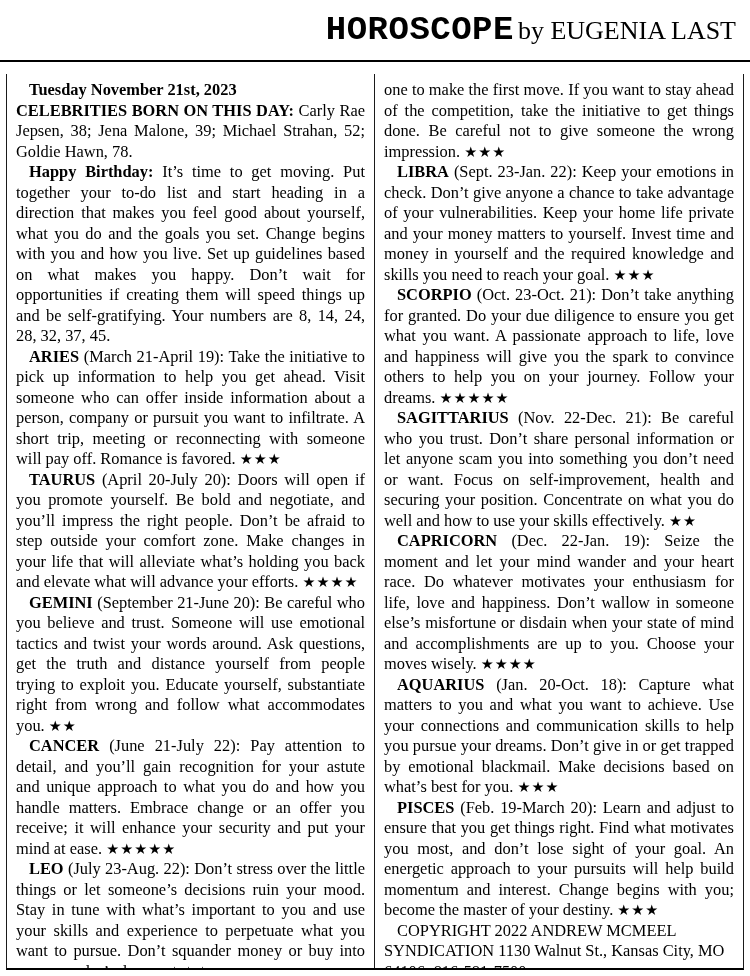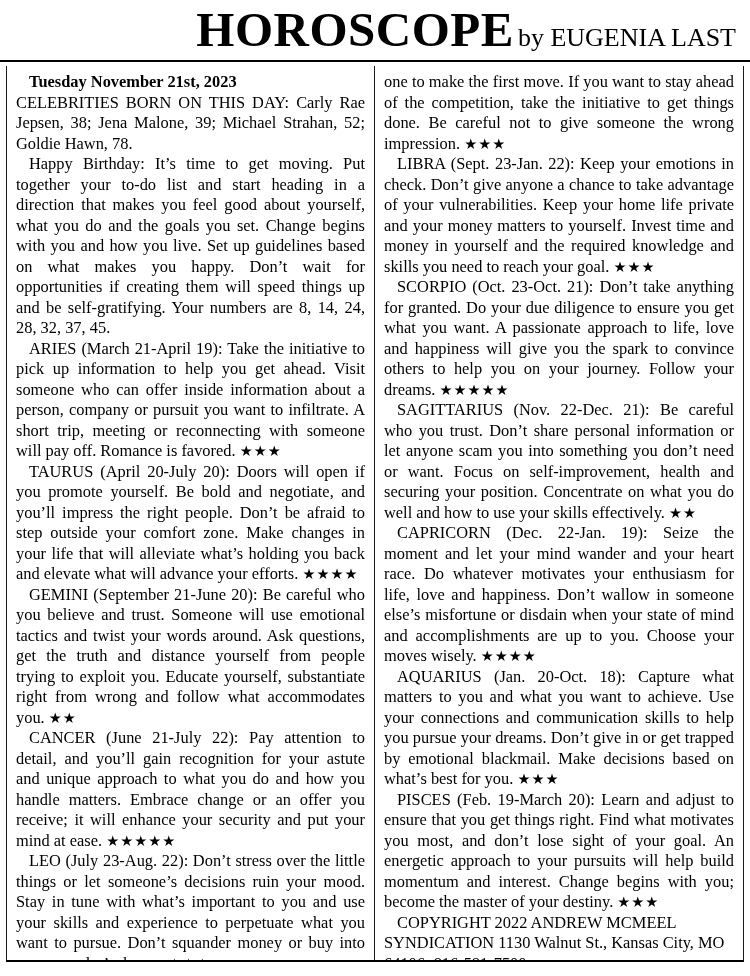--- a/index.html
+++ b/index.html
@@ -13,53 +13,54 @@
     font-family: "Liberation Serif", serif;
   }
   .masthead {
     height: 60px;
     text-align: right;
     padding-right: 14px;
     white-space: nowrap;
     overflow: hidden;
   }
   .title {
-    font-size: 49px;
+    font-size: 34px;
     font-weight: bold;
     letter-spacing: 0.5px;
     line-height: 60px;
     vertical-align: baseline;
+    font-family: Liberation Mono, monospace;
   }
   .byline {
     font-size: 26px;
     line-height: 60px;
     vertical-align: baseline;
   }
   .rule { border-top: 2px solid #000; height: 0; }
   .sheet {
-    margin: 4px 6px;
+    margin: 12px 6px;
     height: 896px;
     border-left: 1.5px solid #1a1a1a;
     border-right: 1.5px solid #1a1a1a;
     border-bottom: 2px solid #000;
     display: flex;
     overflow: hidden;
   }
   .col {
     width: 50%;
     padding: 6px 9px 0 9px;
     font-size: 16.4px;
     line-height: 20.5px;
     text-align: justify;
   }
   .col-left { border-right: 1.5px solid #1a1a1a; }
   .para { margin: 0; }
   .indent { text-indent: 13px; }
   .bold { font-weight: bold; }
-  .lead { font-weight: normal; }
+  .lead { font-weight: bold; }
   .stars {
     font-family: "DejaVu Sans", sans-serif;
     font-size: 14.5px;
     letter-spacing: 1px;
     white-space: nowrap;
   }
   .copyright { text-align: left; }
 </style>
 </head>
 <body>

